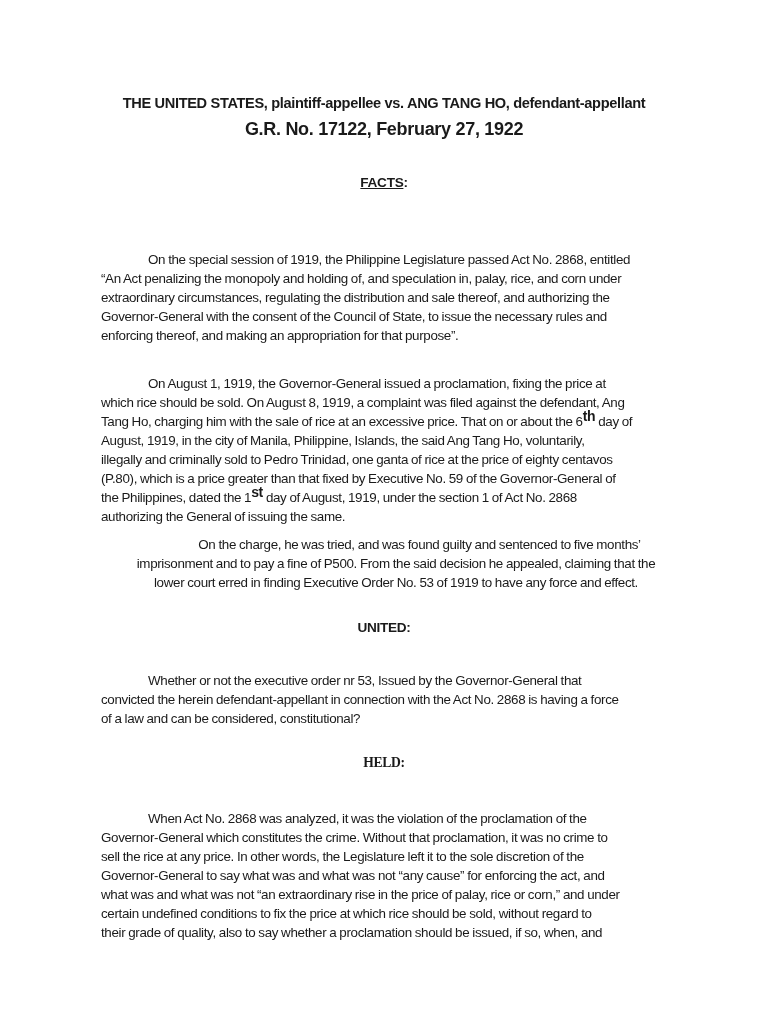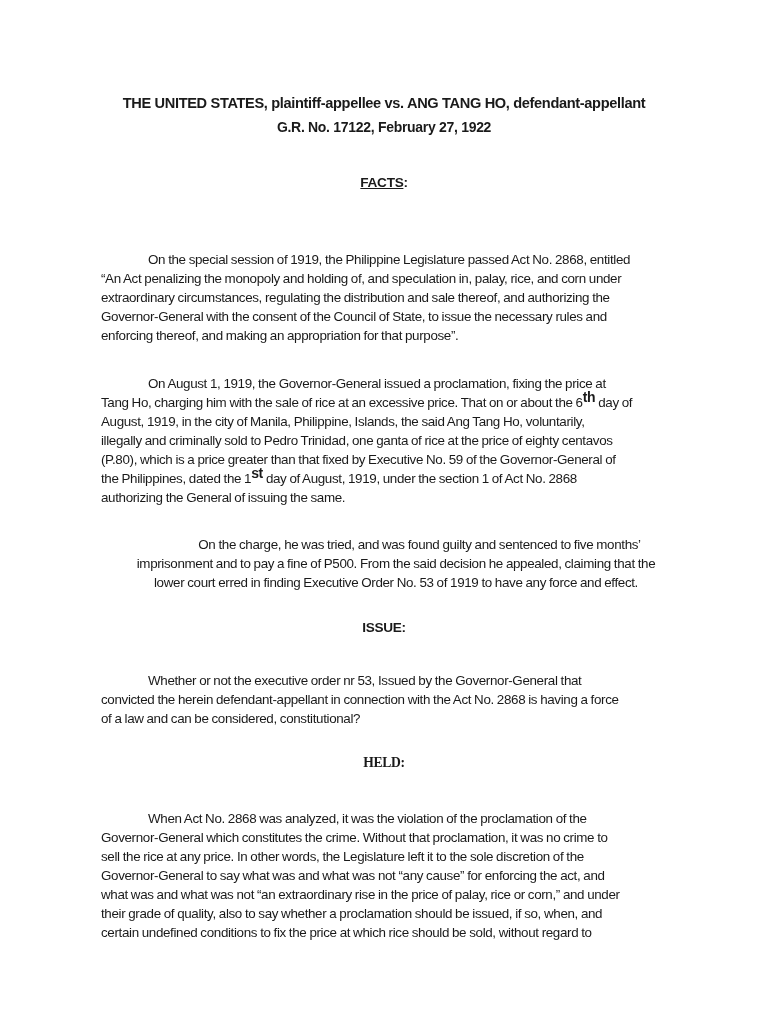--- a/index.html
+++ b/index.html
@@ -35,21 +35,21 @@
     }
     .title {
       top: 95px;
       font-size: 14.6px;
       font-weight: bold;
       letter-spacing: -0.35px;
       white-space: nowrap;
     }
     .subtitle {
       top: 119px;
-      font-size: 14px;
+      font-size: 18px;
       font-weight: bold;
       letter-spacing: -0.3px;
     }
     .heading {
       font-size: 13.6px;
       font-weight: bold;
       letter-spacing: -0.3px;
     }
     .heading-facts { top: 175px; }
     .heading-facts .u { text-decoration: underline; }
@@ -97,47 +97,48 @@
   <div class="abs para p1">
     <span class="line indent">On the special session of 1919, the Philippine Legislature passed Act No. 2868, entitled</span>
     <span class="line">“An Act penalizing the monopoly and holding of, and speculation in, palay, rice, and corn under</span>
     <span class="line">extraordinary circumstances, regulating the distribution and sale thereof, and authorizing the</span>
     <span class="line">Governor-General  with the consent of the Council of State, to issue the necessary rules and</span>
     <span class="line">enforcing thereof, and making an appropriation for that purpose”.</span>
   </div>
 
   <div class="abs para p2">
     <span class="line indent">On August 1, 1919, the Governor-General  issued a proclamation, fixing the price at</span>
+    <span class="line">which rice should be sold. On August 8, 1919, a complaint was filed against the defendant, Ang</span>
     <span class="line"><span>Tang Ho, charging him with the sale of rice at an excessive price. That on or about the 6</span><sup>th</sup><span> day of</span></span>
     <span class="line">August, 1919, in the city of Manila, Philippine, Islands, the said Ang Tang Ho, voluntarily,</span>
     <span class="line">illegally and criminally sold to Pedro Trinidad, one ganta of rice at the price of eighty centavos</span>
     <span class="line">(P.80), which is a price greater than that fixed by Executive No. 59 of the Governor-General of</span>
     <span class="line"><span>the Philippines, dated the 1</span><sup>st</sup><span> day of August, 1919, under the section 1 of Act No. 2868</span></span>
     <span class="line">authorizing the General of issuing the same.</span>
   </div>
 
   <div class="abs para p3">
     <span class="line indent">On the charge, he was tried, and was found guilty and sentenced to five months’</span>
     <span class="line">imprisonment and to pay a fine of P500. From the said decision he appealed, claiming that the</span>
     <span class="line">lower court erred in finding Executive Order No. 53 of 1919 to have any force and effect.</span>
   </div>
 
-  <div class="abs center heading heading-issue">ISSUE:</div>
+  <div class="abs center heading heading-issue">UNITED:</div>
 
   <div class="abs para p4">
     <span class="line indent">Whether or not the executive order nr 53, Issued by the Governor-General that</span>
     <span class="line">convicted the herein defendant-appellant in connection with the Act No. 2868 is having a force</span>
     <span class="line">of a law and can be considered, constitutional?</span>
   </div>
 
   <div class="abs center heading heading-held">HELD:</div>
 
   <div class="abs para p5">
     <span class="line indent">When Act No. 2868 was analyzed, it was the violation of the proclamation of the</span>
     <span class="line">Governor-General which constitutes the crime. Without that proclamation, it was no crime to</span>
     <span class="line">sell the rice at any price. In other words, the Legislature left it to the sole discretion of the</span>
     <span class="line">Governor-General to say what was and what was not “any cause” for enforcing the act, and</span>
     <span class="line">what was and what was not  “an extraordinary rise in the price of palay, rice or corn,”  and under</span>
+    <span class="line">certain undefined conditions to fix the price at which rice should be sold, without regard to</span>
     <span class="line">their grade of quality, also to say whether a proclamation should be issued, if so, when, and</span>
-    <span class="line">certain undefined conditions to fix the price at which rice should be sold, without regard to</span>
   </div>
 
 </div>
 
 </body></html>

